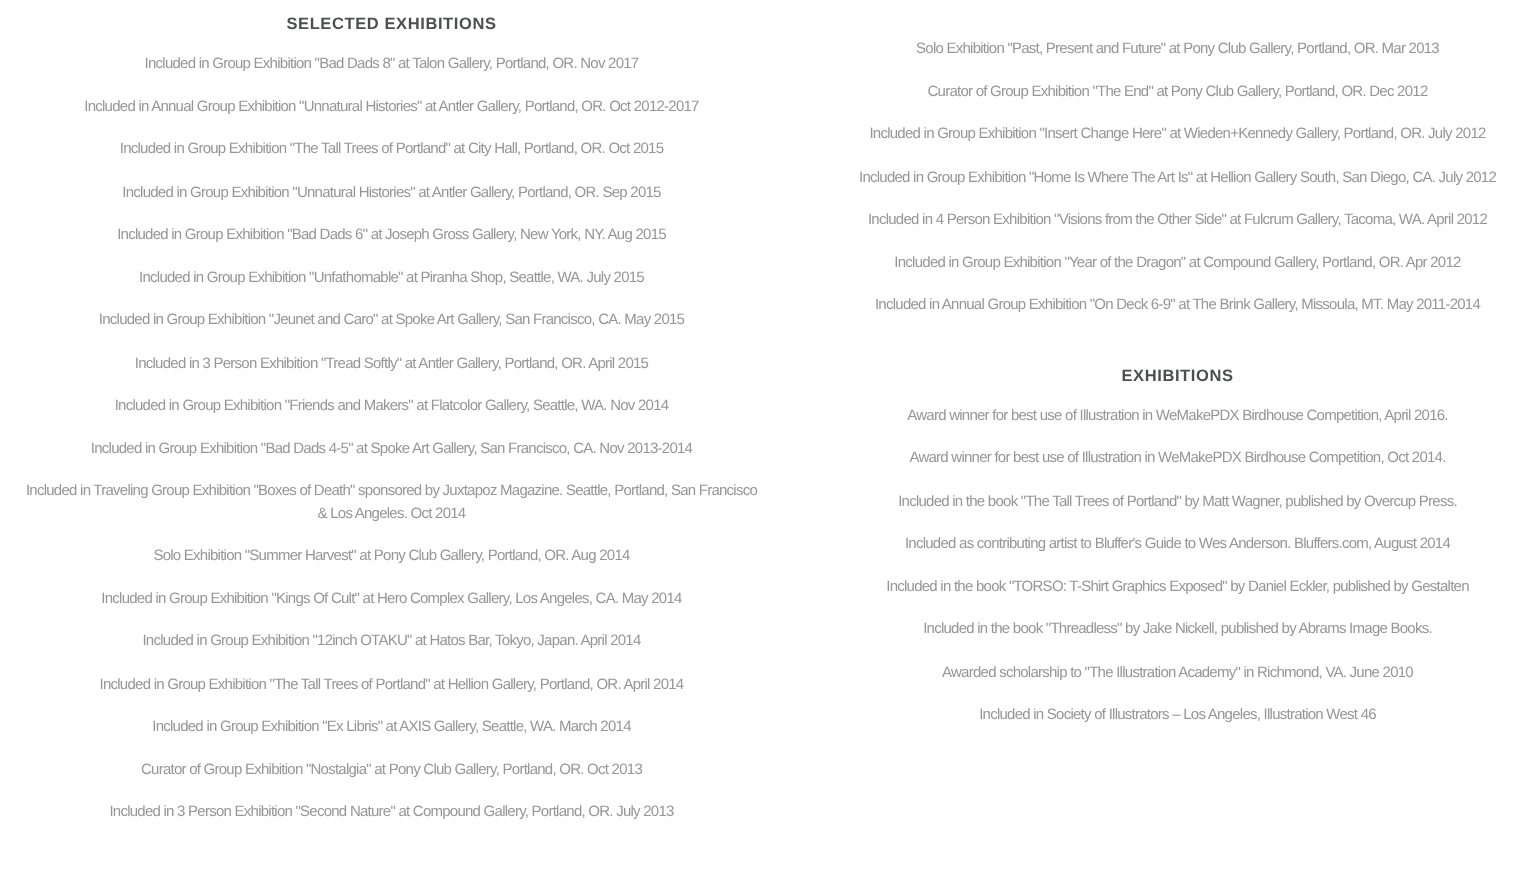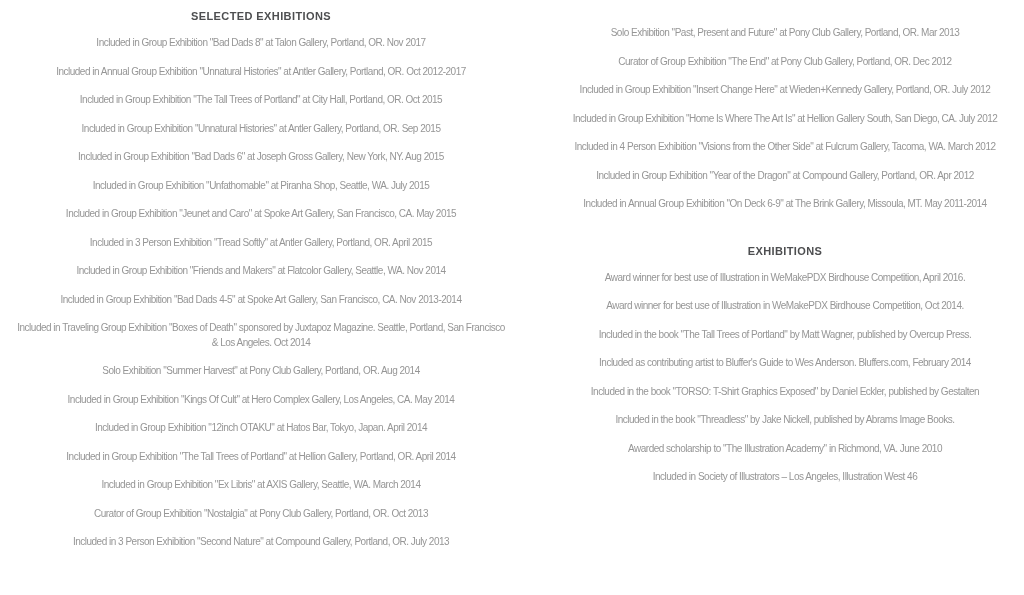--- a/index.html
+++ b/index.html
@@ -99,37 +99,37 @@
     <div>
 
         <p class="entry">Solo Exhibition "Past, Present and Future" at Pony Club Gallery, Portland, OR. Mar 2013</p>
 
         <p class="entry">Curator of Group Exhibition "The End" at Pony Club Gallery, Portland, OR. Dec 2012</p>
 
         <p class="entry">Included in Group Exhibition "Insert Change Here" at Wieden+Kennedy Gallery, Portland, OR. July 2012</p>
 
         <p class="entry">Included in Group Exhibition "Home Is Where The Art Is" at Hellion Gallery South, San Diego, CA. July 2012</p>
 
-        <p class="entry">Included in 4 Person Exhibition "Visions from the Other Side" at Fulcrum Gallery, Tacoma, WA. March 2012</p>
+        <p class="entry">Included in 4 Person Exhibition "Visions from the Other Side" at Fulcrum Gallery, Tacoma, WA. April 2012</p>
 
         <p class="entry">Included in Group Exhibition "Year of the Dragon" at Compound Gallery, Portland, OR. Apr 2012</p>
 
         <p class="entry">Included in Annual Group Exhibition "On Deck 6-9" at The Brink Gallery, Missoula, MT. May 2011-2014</p>
 
       </div>
     <h2 class="section-heading recognition-heading">EXHIBITIONS</h2>
     <div>
 
         <p class="entry">Award winner for best use of Illustration in WeMakePDX Birdhouse Competition, April 2016.</p>
 
         <p class="entry">Award winner for best use of Illustration in WeMakePDX Birdhouse Competition, Oct 2014.</p>
 
         <p class="entry">Included in the book "The Tall Trees of Portland" by Matt Wagner, published by Overcup Press.</p>
 
-        <p class="entry">Included as contributing artist to Bluffer's Guide to Wes Anderson. Bluffers.com, February 2014</p>
+        <p class="entry">Included as contributing artist to Bluffer's Guide to Wes Anderson. Bluffers.com, August 2014</p>
 
         <p class="entry">Included in the book "TORSO: T-Shirt Graphics Exposed" by Daniel Eckler, published by Gestalten</p>
 
         <p class="entry">Included in the book "Threadless" by Jake Nickell, published by Abrams Image Books.</p>
 
         <p class="entry">Awarded scholarship to "The Illustration Academy" in Richmond, VA. June 2010</p>
 
         <p class="entry">Included in Society of Illustrators – Los Angeles, Illustration West 46</p>
 
       </div>

